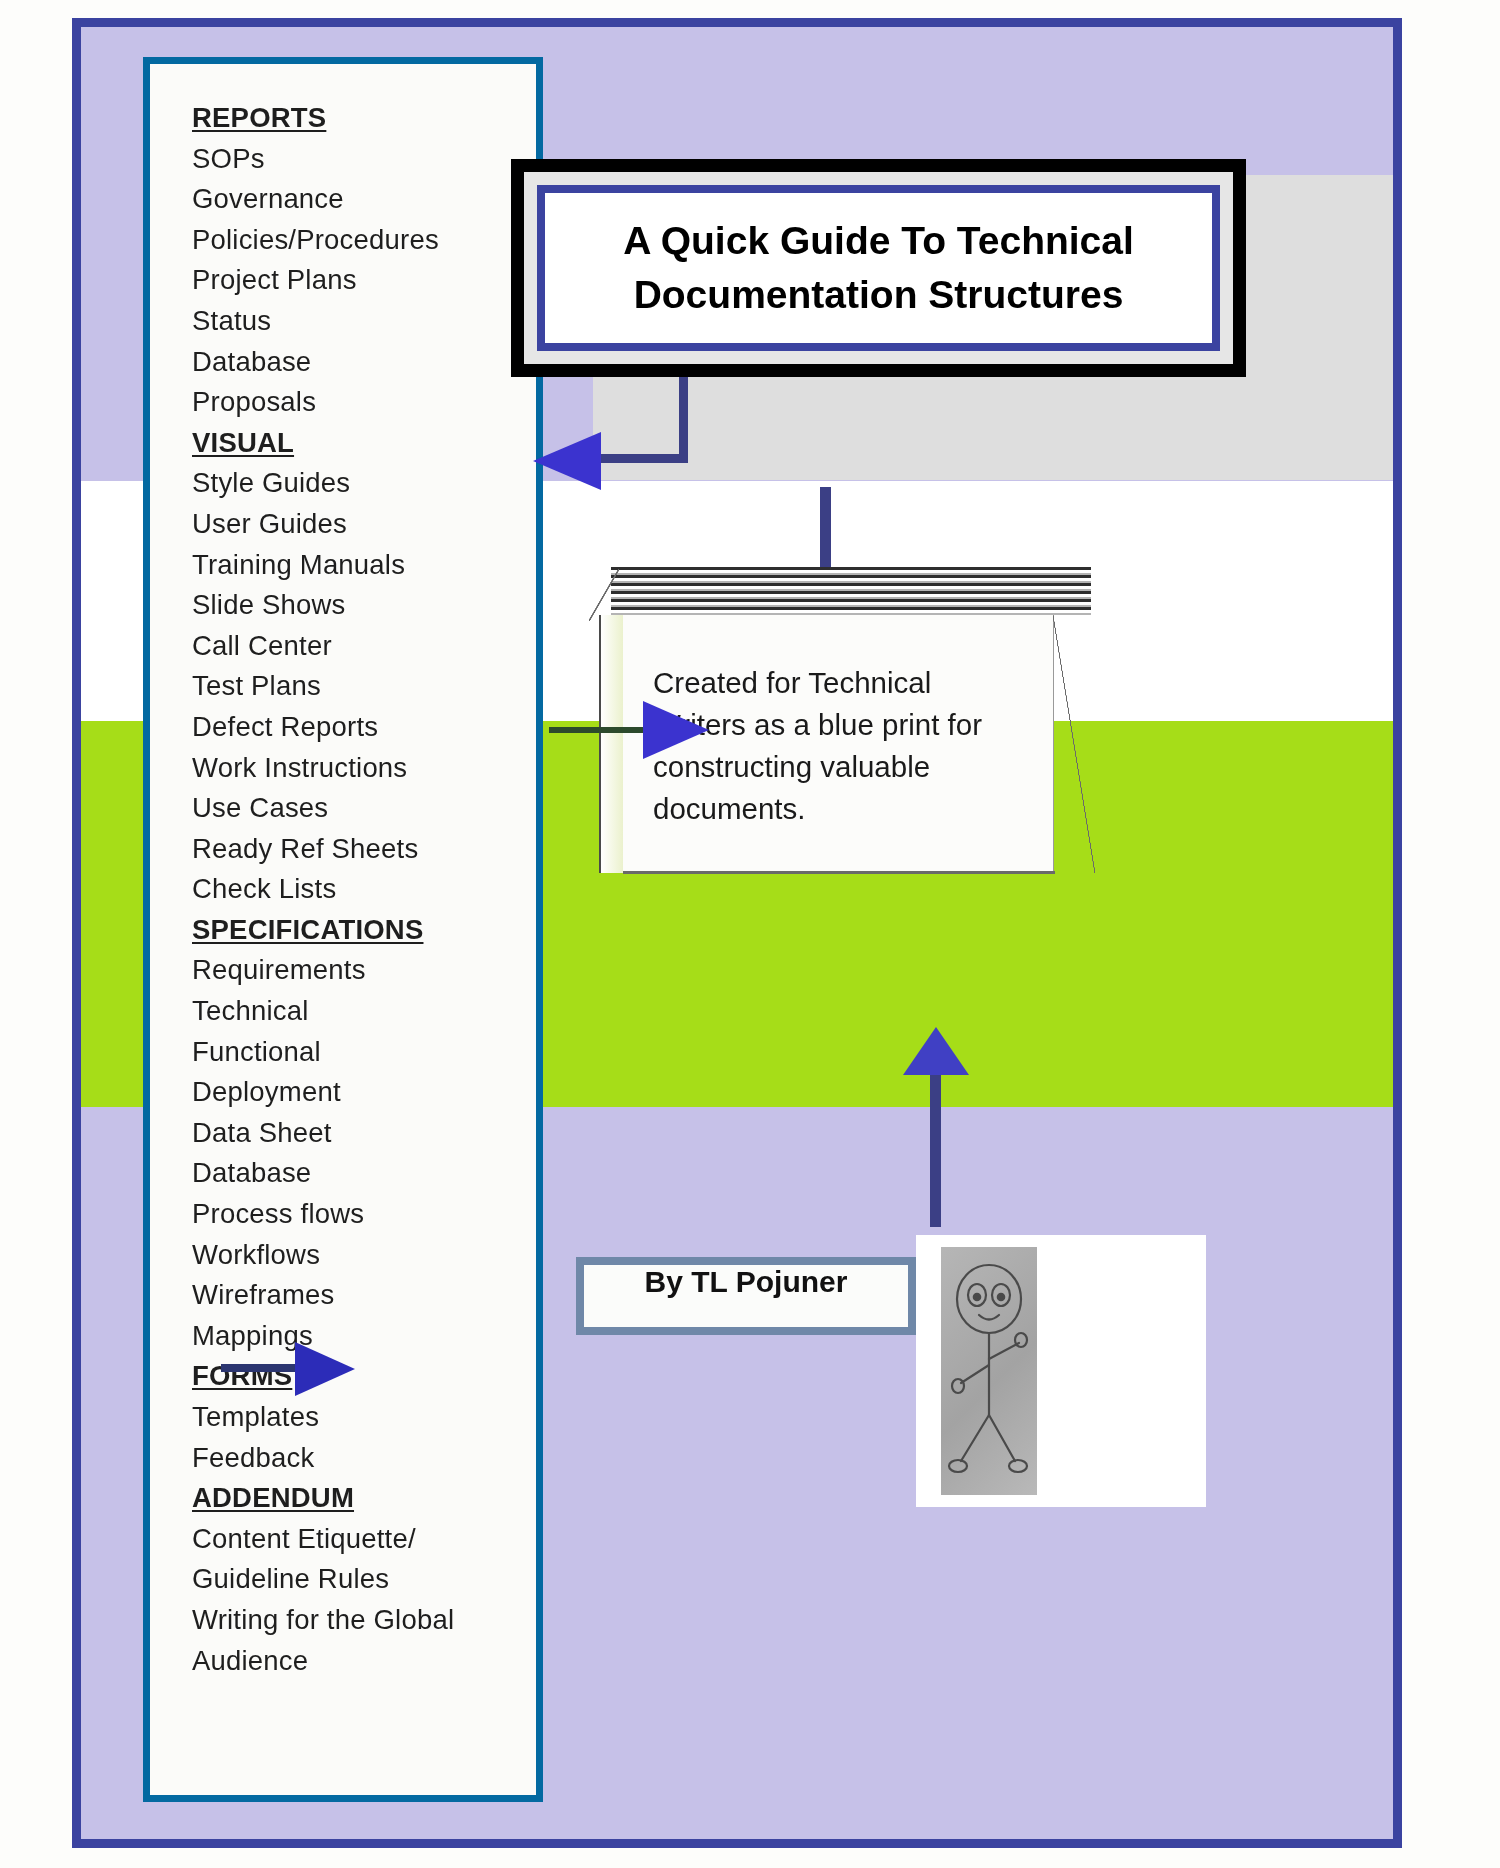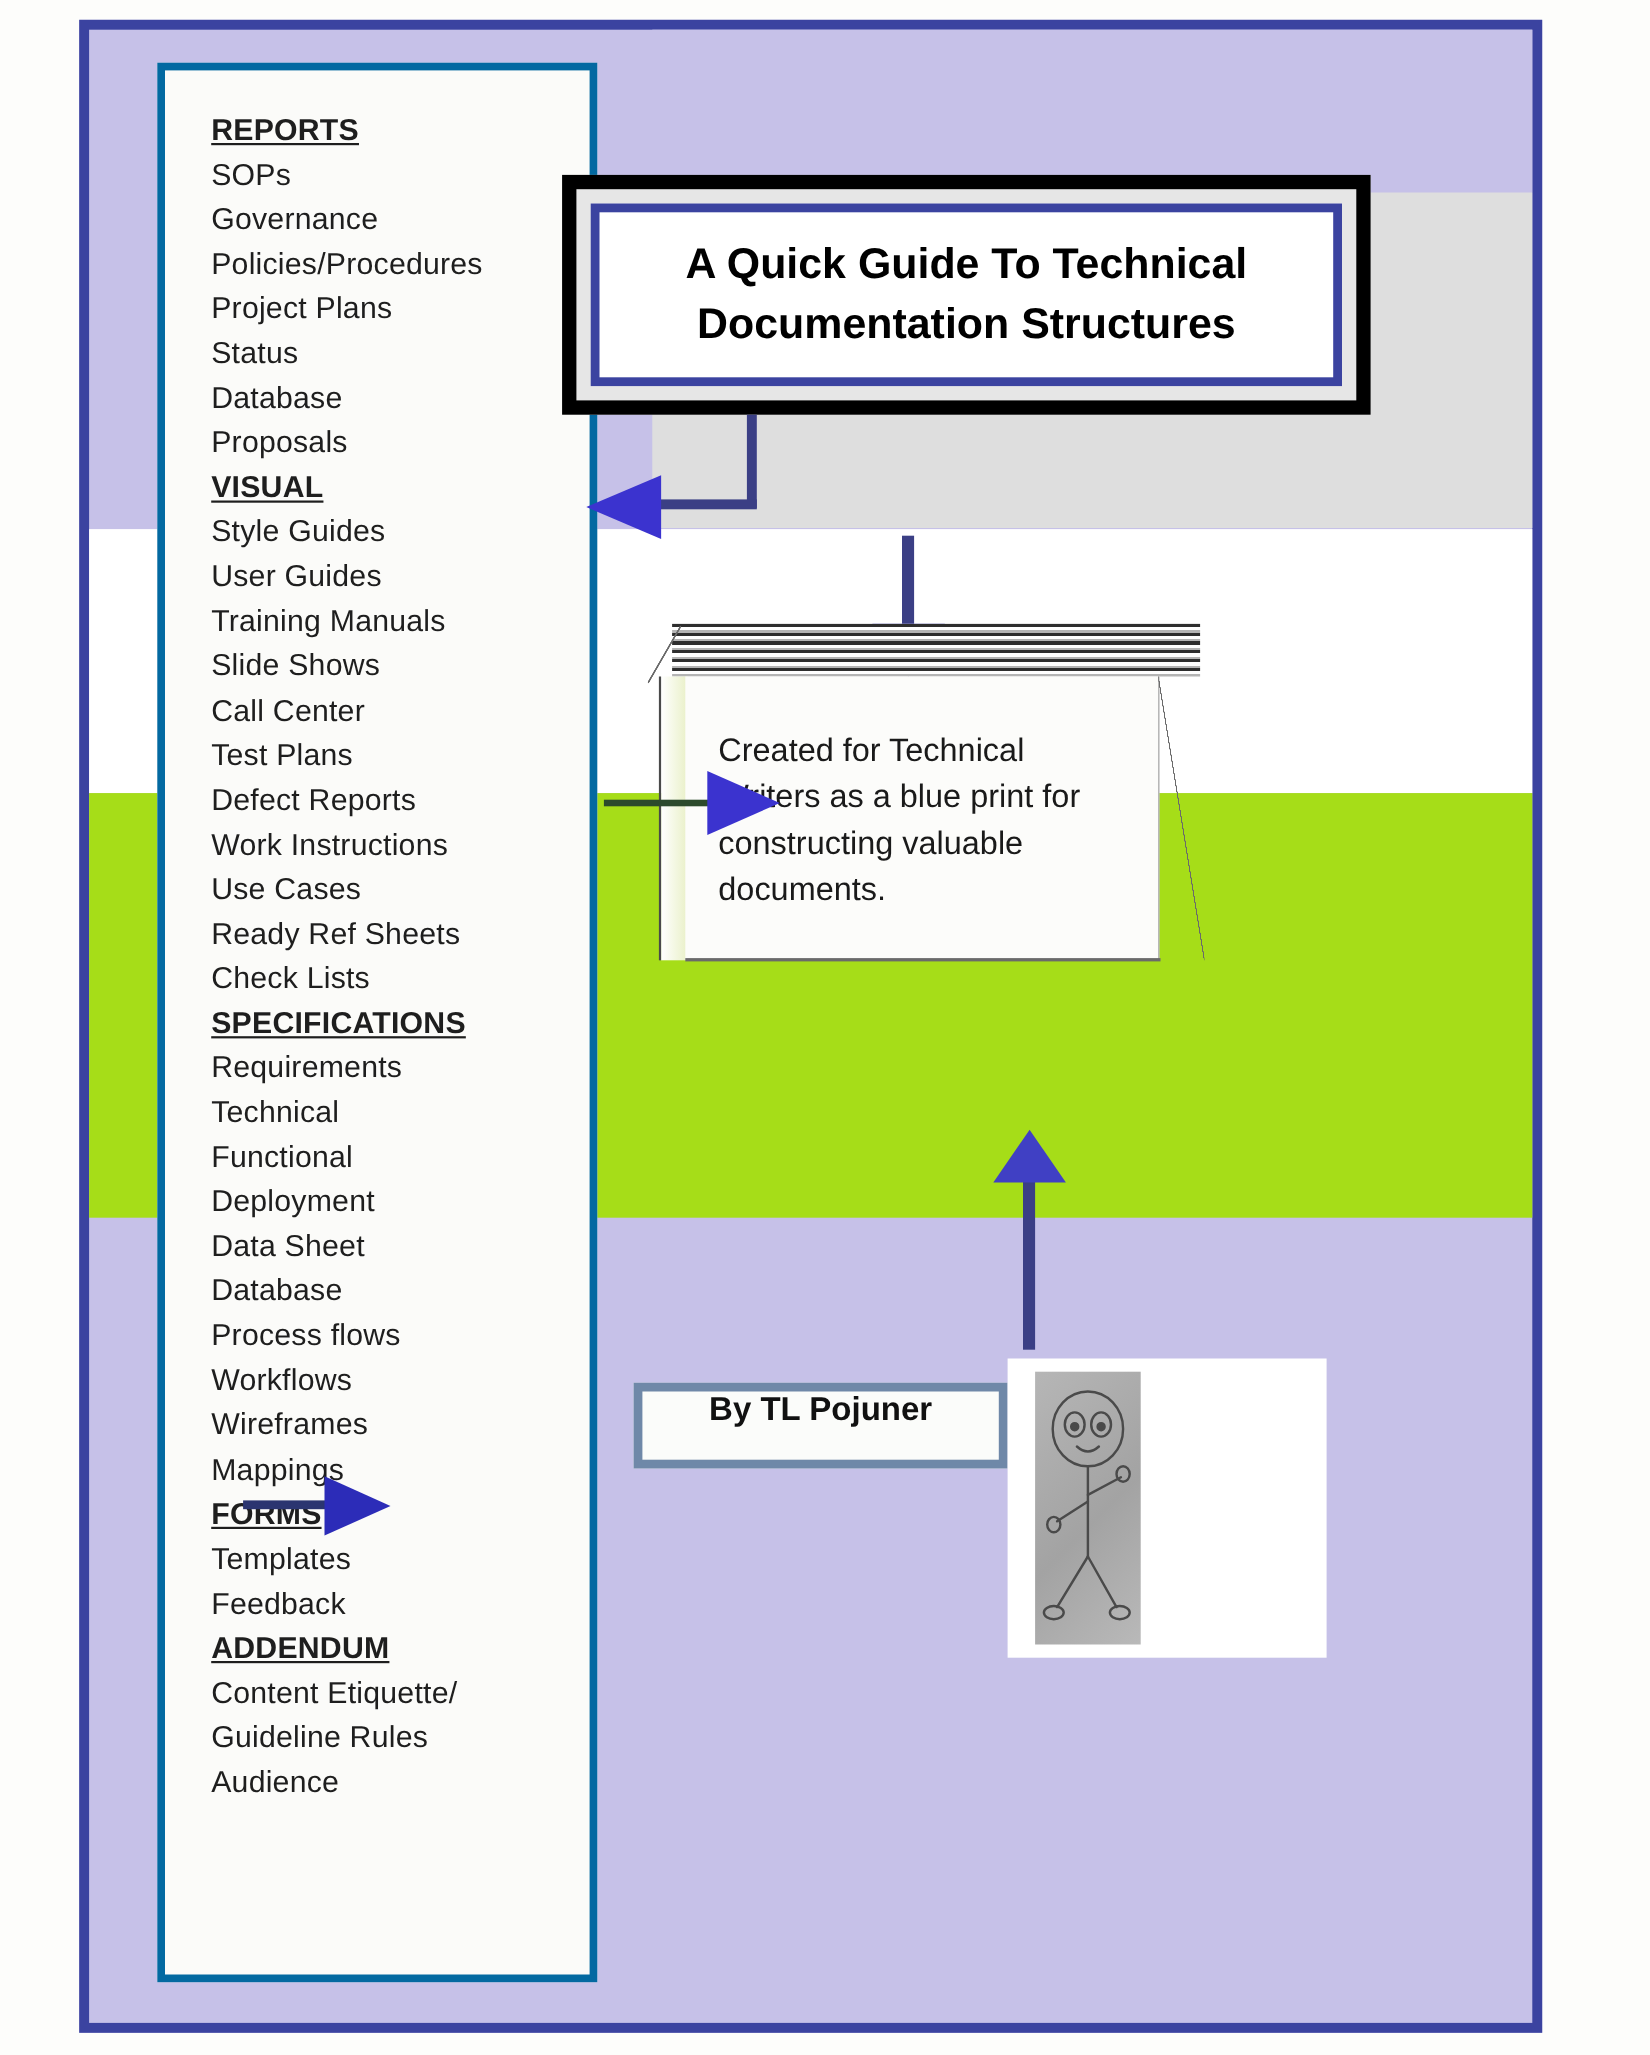--- a/index.html
+++ b/index.html
@@ -163,20 +163,21 @@
           <div class="list-item">Process flows</div>
           <div class="list-item">Workflows</div>
           <div class="list-item">Wireframes</div>
           <div class="list-item">Mappings</div>
           <div class="list-item head">FORMS</div>
           <div class="list-item">Templates</div>
           <div class="list-item">Feedback</div>
           <div class="list-item head">ADDENDUM</div>
           <div class="list-item">Content Etiquette/</div>
           <div class="list-item">Guideline Rules</div>
+          <div class="list-item">Writing for the Global</div>
           <div class="list-item">Audience</div>
         </div>
     </div>
 
     <div class="title-outerbox">
       <div class="title-innerbox">
         <div class="title-line">A Quick Guide To Technical</div>
         <div class="title-line">Documentation Structures</div>
       </div>
     </div>

